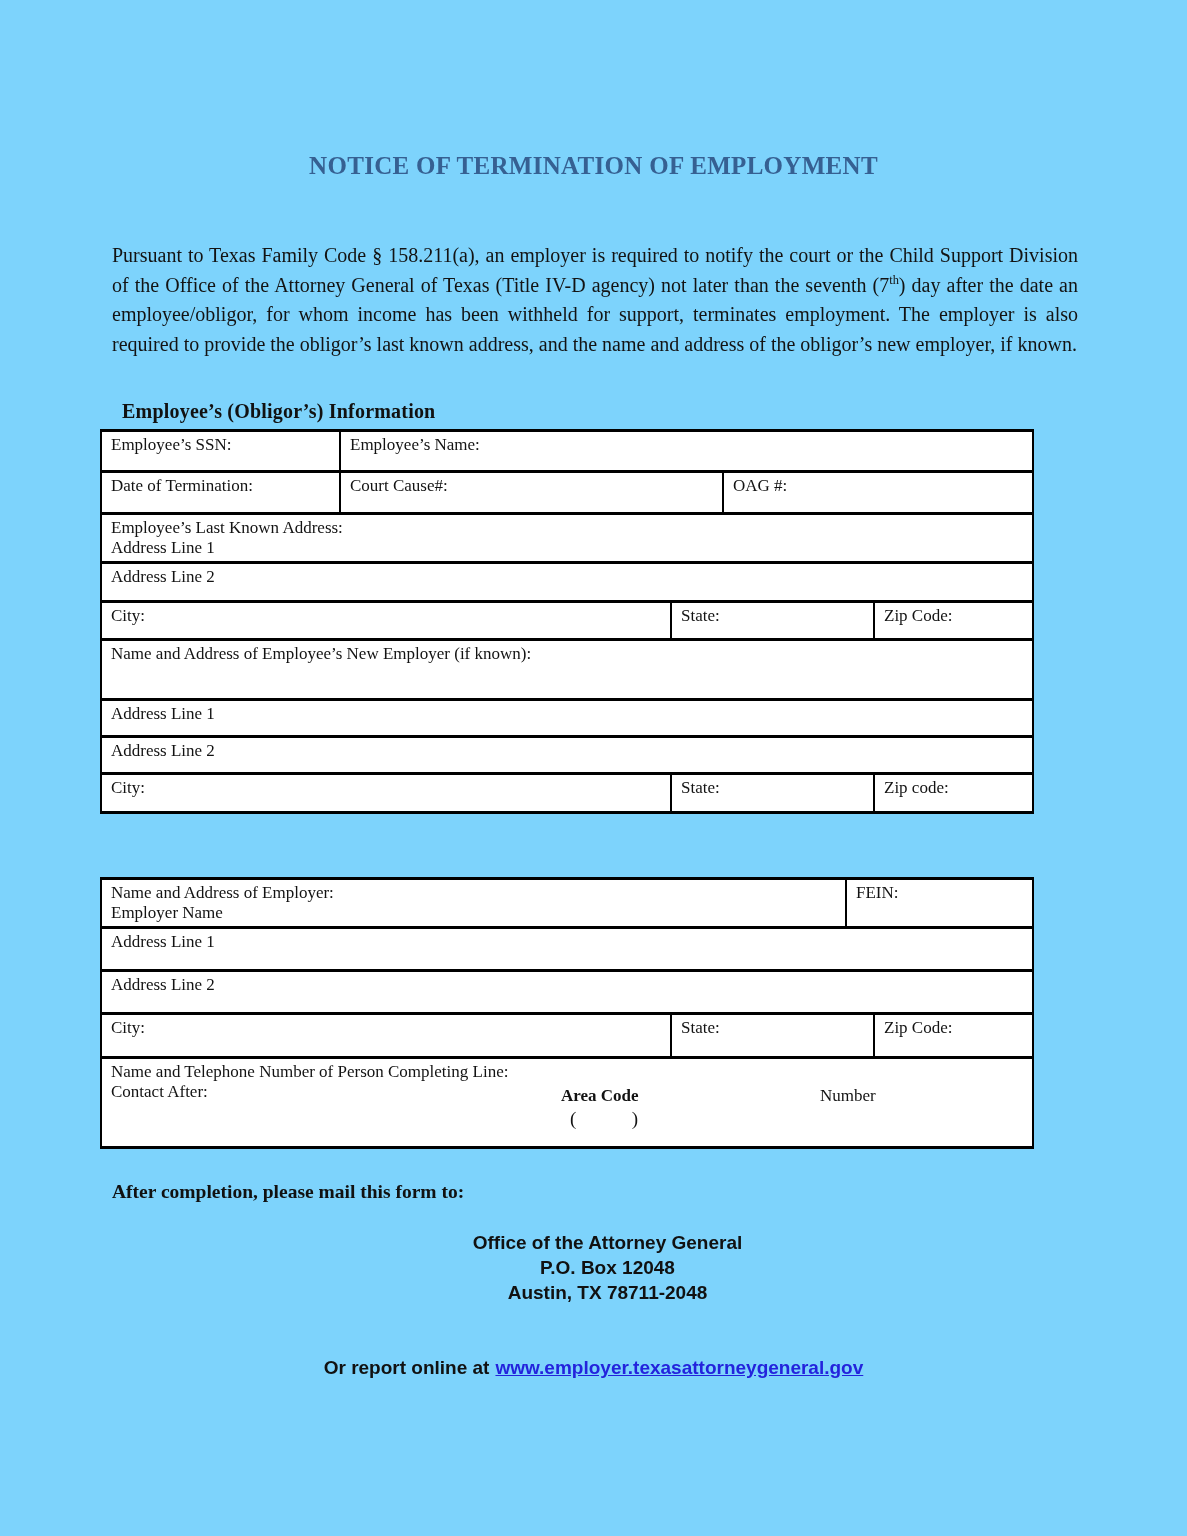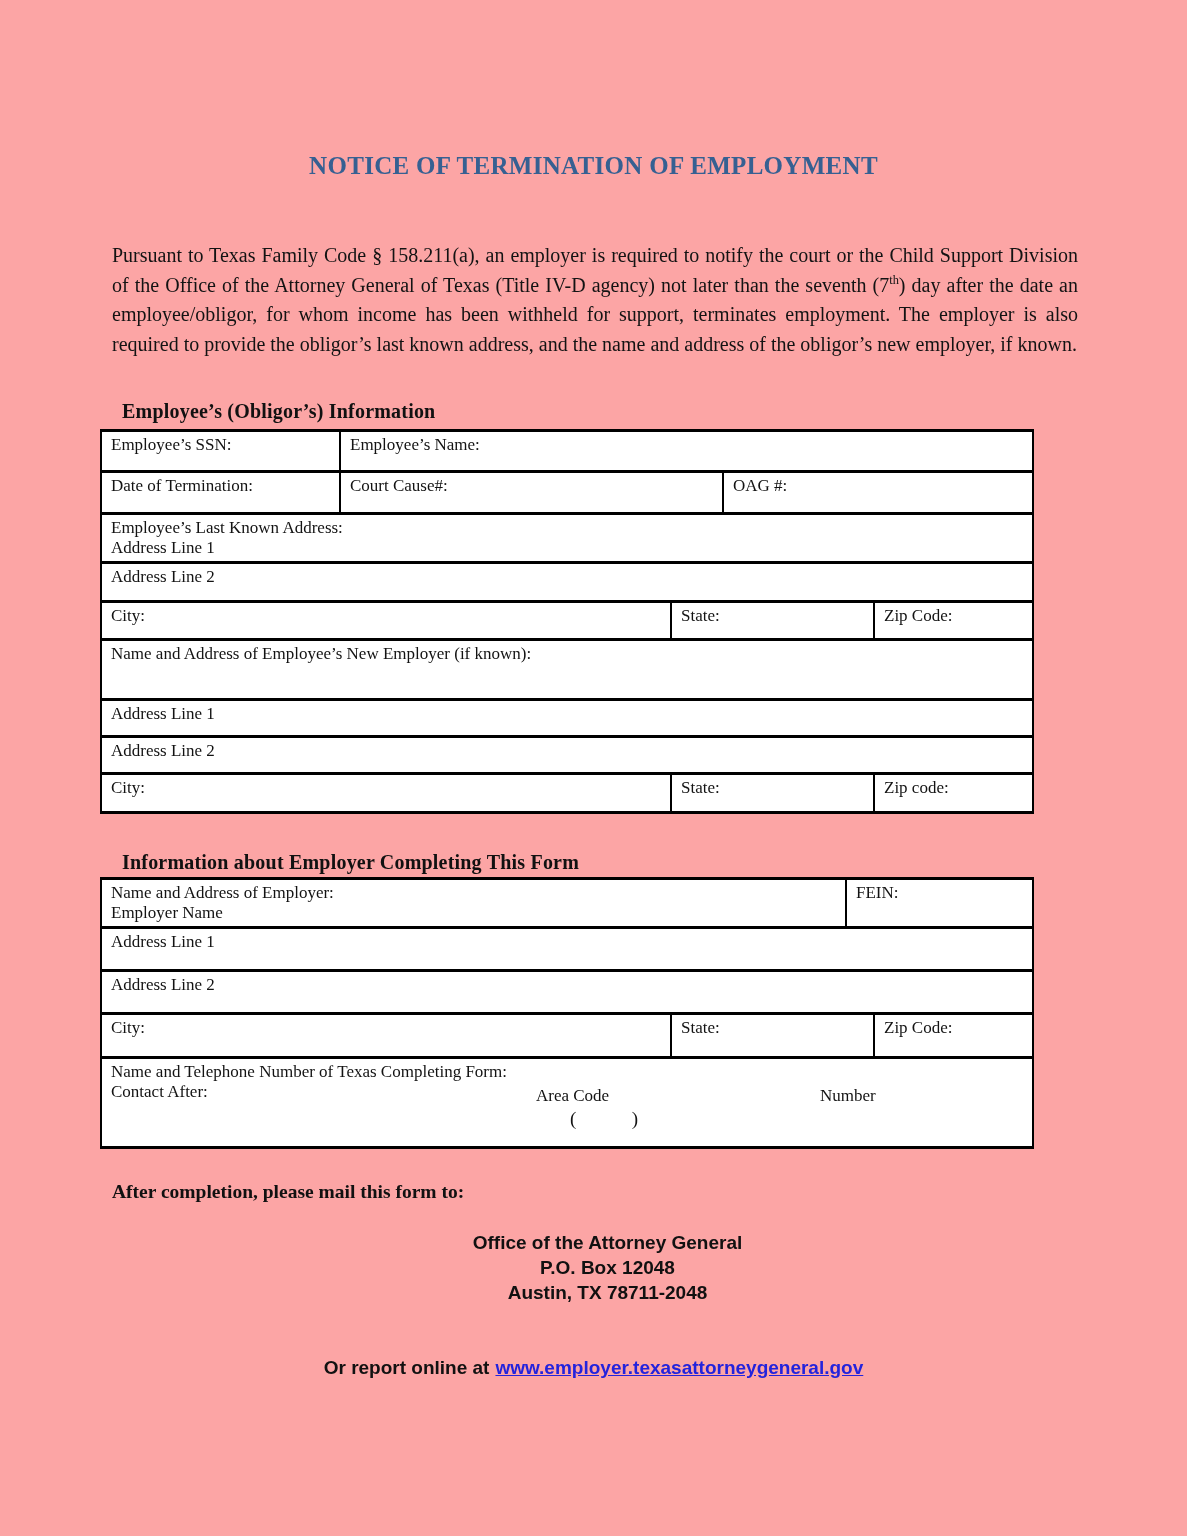--- a/index.html
+++ b/index.html
@@ -8,21 +8,21 @@
   }
   *{margin:0;padding:0;box-sizing:border-box;}
   html,body{background:#ffffff;}
   body{
     width:1187px;height:1536px;
     font-family:"Liberation Serif", serif;
     color:#1a1a1a;
     position:relative;
     overflow:hidden;
   }
-  .page{position:absolute;inset:0;background:#fca5a5;}
+  .page{position:absolute;inset:0;background:#7dd3fc;}
 
   .doc-title{
     position:absolute;top:152px;left:0;width:100%;
     text-align:center;
     font-family:"Liberation Serif", serif;
     font-weight:bold;
     font-size:25px;
     letter-spacing:0.3px;
     color:var(--title-blue);
   }
@@ -55,21 +55,21 @@
     border:2px solid #000;
     border-top-width:3px;border-bottom-width:3px;
     vertical-align:top;
     padding:3px 9px;
     background:#fff;
     margin-top:8px;
   }
   .cell-line{display:block;}
 
   .person-cell{position:relative;}
-  .person-cell .area-code{position:absolute;left:434px;top:27px;}
+  .person-cell .area-code{position:absolute;left:459px;top:27px;font-weight:bold;}
   .person-cell .number-label{position:absolute;left:718px;top:27px;}
   .person-cell .parens{
     position:absolute;left:468px;top:50px;width:68px;
     display:flex;justify-content:space-between;
     font-size:19px;
   }
 
   .mail-instruction{
     position:absolute;top:1181px;left:112px;
     font-weight:bold;font-size:19.5px;color:#111;
@@ -178,21 +178,20 @@
       <td colspan="2">
             <span class="cell-line">State:</span>
           </td>
       <td>
             <span class="cell-line">Zip code:</span>
           </td>
     </tr>
   </tbody>
     </table>
 
-  <div class="section-heading heading-employer">Information about Employer Completing This Form</div>
 
   <table class="form-table table-employer">
     <colgroup>
       <col style="width:570px">
         <col style="width:175px">
         <col style="width:28px">
         <col style="width:159px">
     </colgroup>
     <tbody>
         <tr>
@@ -220,21 +219,21 @@
           </td>
       <td colspan="2">
             <span class="cell-line">State:</span>
           </td>
       <td>
             <span class="cell-line">Zip Code:</span>
           </td>
     </tr>
     <tr>
       <td colspan="4" style="height:90px" class="person-cell">
-        <span class="cell-line">Name and Telephone Number of Texas Completing Form:</span>
+        <span class="cell-line">Name and Telephone Number of Person Completing Line:</span>
         <span class="cell-line">Contact After:</span>
         <span class="area-code">Area Code</span>
         <span class="number-label">Number</span>
         <span class="parens">
               <span>(</span>
               <span>)</span>
             </span>
       </td>
     </tr>
   </tbody>

